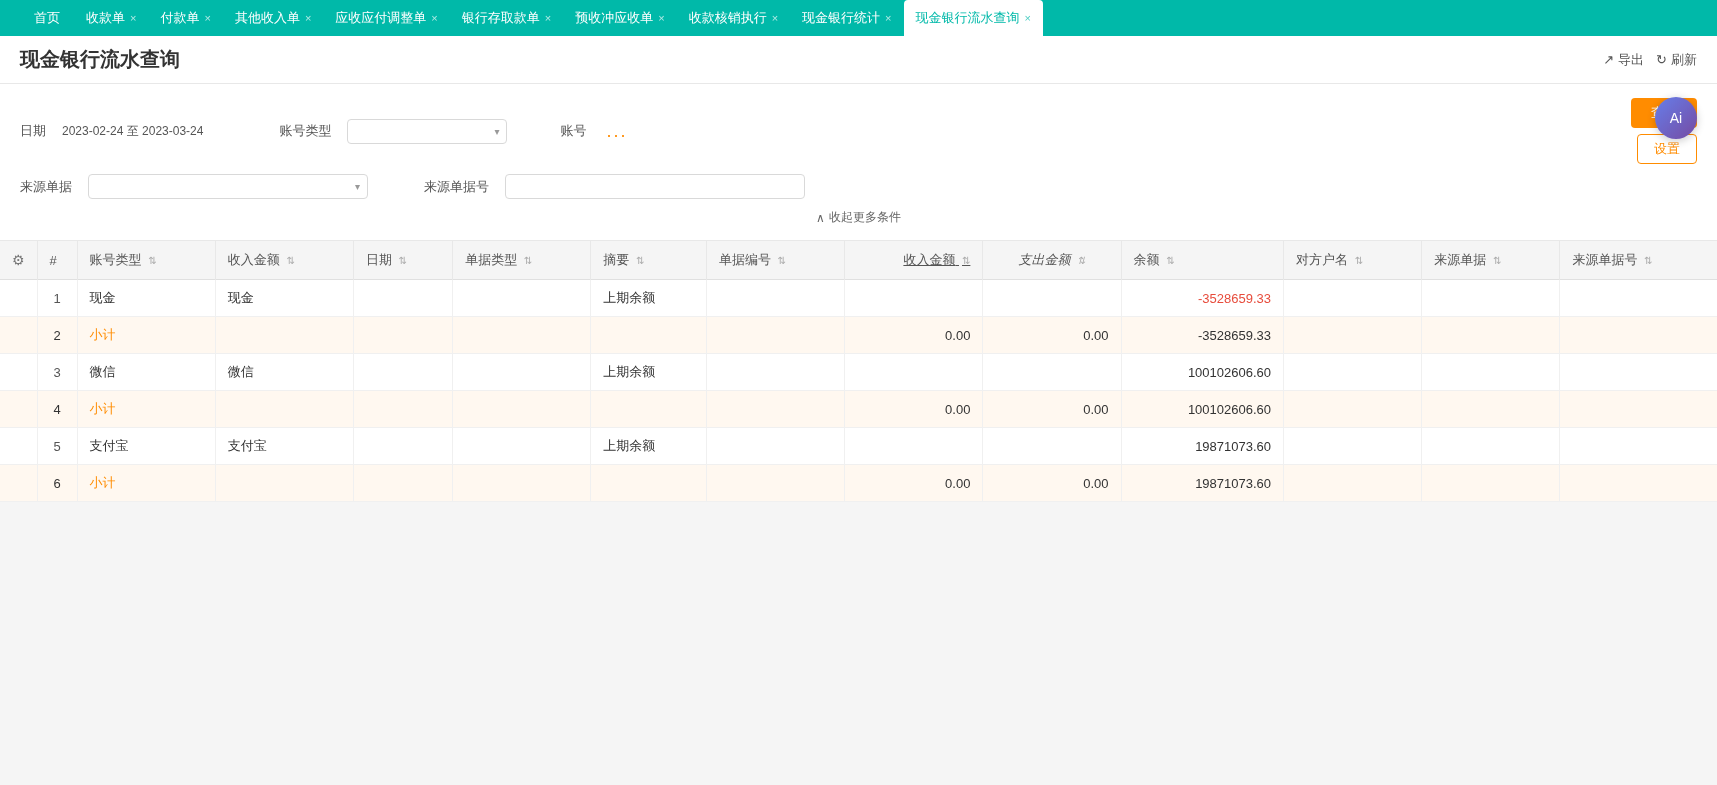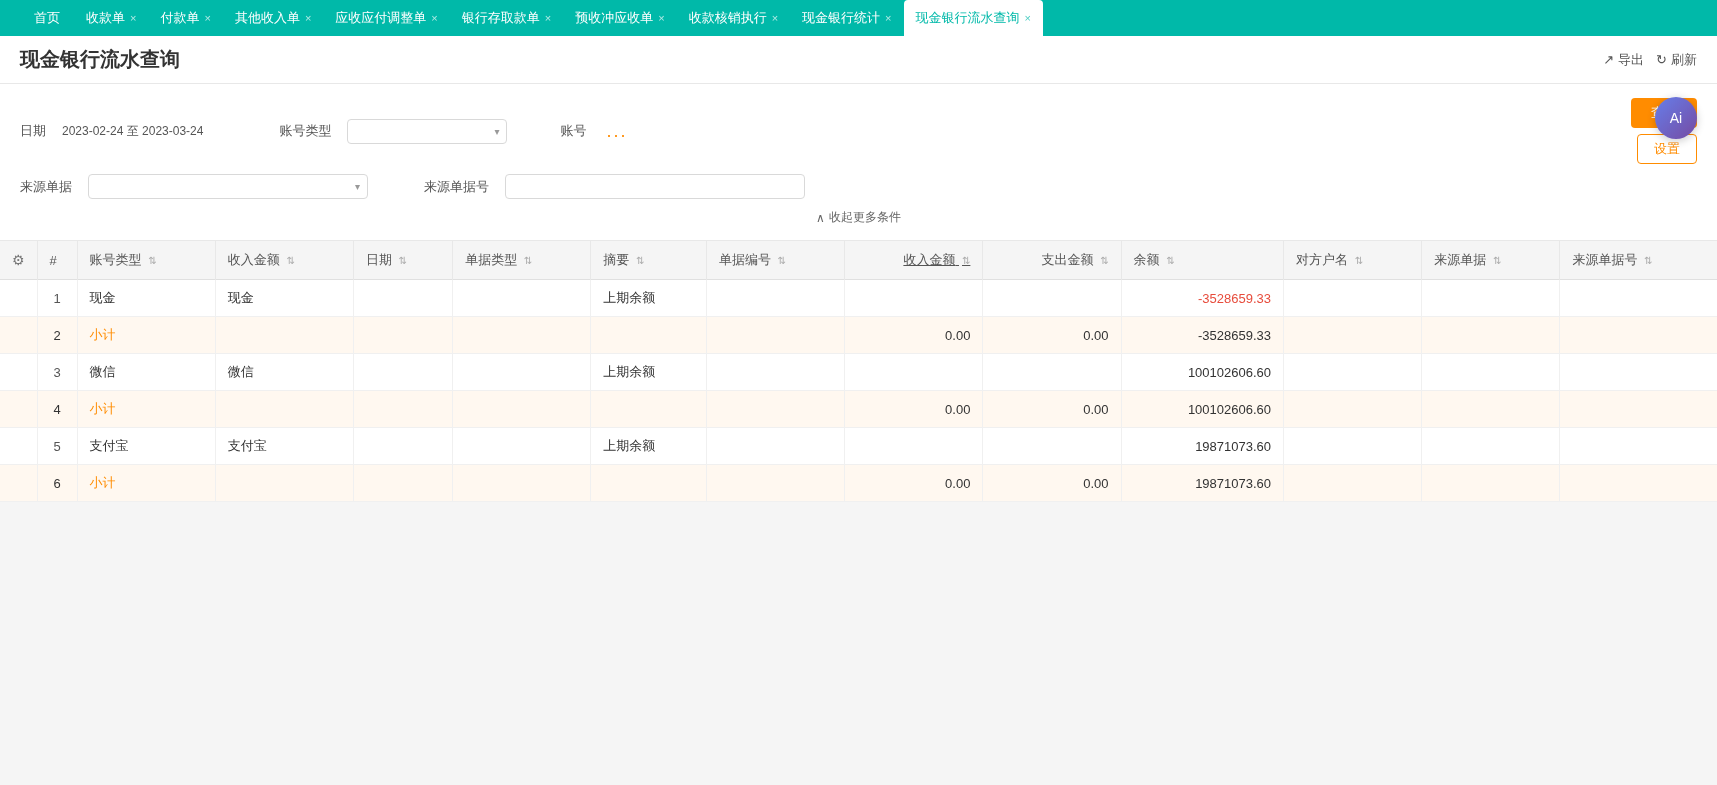--- a/index.html
+++ b/index.html
@@ -402,21 +402,21 @@
           <span class="sort-icon">⇅</span>
         </th>
         <th>
           <span>单据编号</span>
           <span class="sort-icon">⇅</span>
         </th>
         <th style="text-align:right;text-decoration:underline;">
           <span>收入金额</span>
           <span class="sort-icon">⇅</span>
         </th>
-        <th style="text-align:right;">
+        <th style="text-align:center;font-style:italic;">
           <span>支出金额</span>
           <span class="sort-icon">⇅</span>
         </th>
         <th style="">
           <span>余额</span>
           <span class="sort-icon">⇅</span>
         </th>
         <th>
           <span>对方户名</span>
           <span class="sort-icon">⇅</span>

